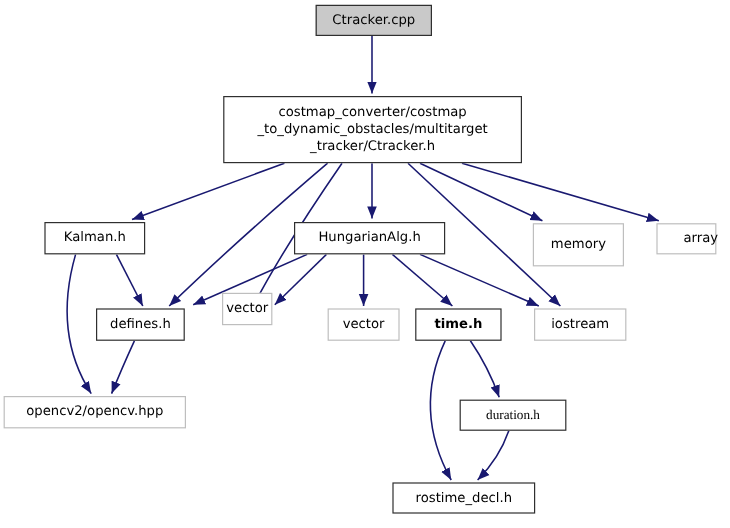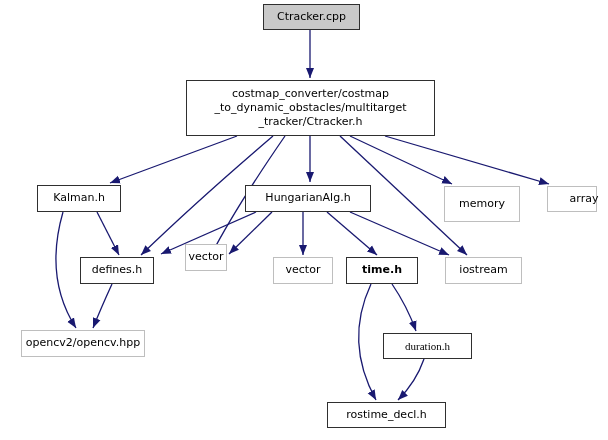--- a/index.html
+++ b/index.html
@@ -73,16 +73,16 @@
 _tracker/Ctracker.h</div>
   <div class="node doc" style="left: 37px; top: 185px; width: 84px; height: 27px;">Kalman.h</div>
   <div class="node doc" style="left: 245px; top: 185px; width: 126px; height: 27px;">HungarianAlg.h</div>
   <div class="node ext" style="left: 444px; top: 186px; width: 76px; height: 36px;">memory</div>
   <div class="node ext" style="left: 547px; top: 186px; width: 50px; height: 26px; padding-left: 28px;">array</div>
   <div class="node doc" style="left: 80px; top: 257px; width: 74px; height: 27px;">defines.h</div>
   <div class="node ext" style="left: 185px; top: 244px; width: 42px; height: 27px;">vector</div>
   <div class="node ext" style="left: 273px; top: 257px; width: 60px; height: 27px;">vector</div>
   <div class="node doc" style="left: 346px; top: 257px; width: 72px; height: 27px; font-weight: bold;">time.h</div>
   <div class="node ext" style="left: 445px; top: 257px; width: 77px; height: 27px;">iostream</div>
-  <div class="node ext" style="left: 21px; top: 330px; width: 124px; height: 27px;">opencv2/opencv.hpp</div>
+  <div class="node ext" style="left: 3px; top: 330px; width: 152px; height: 27px;">opencv2/opencv.hpp</div>
   <div class="node doc" style="left: 383px; top: 333px; width: 89px; height: 26px; font-family: Liberation Serif, serif;">duration.h</div>
   <div class="node doc" style="left: 327px; top: 402px; width: 119px; height: 26px;">rostime_decl.h</div>
 </div>
 
 </body></html>

